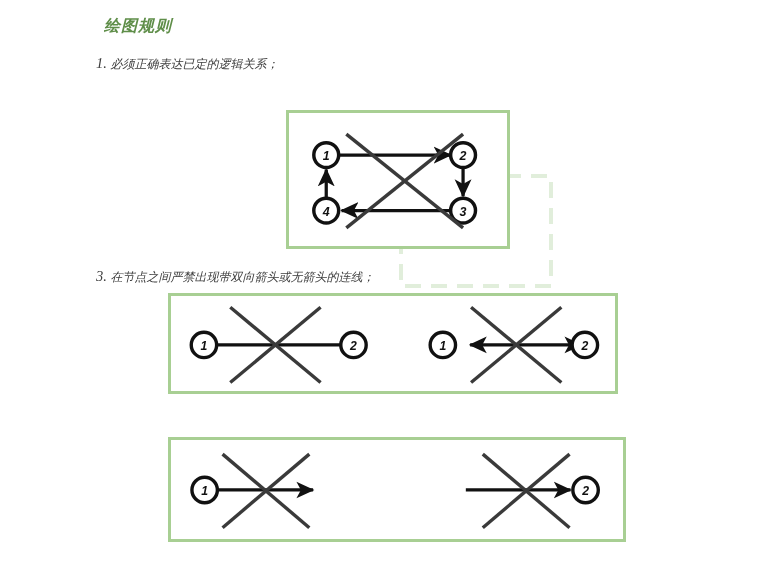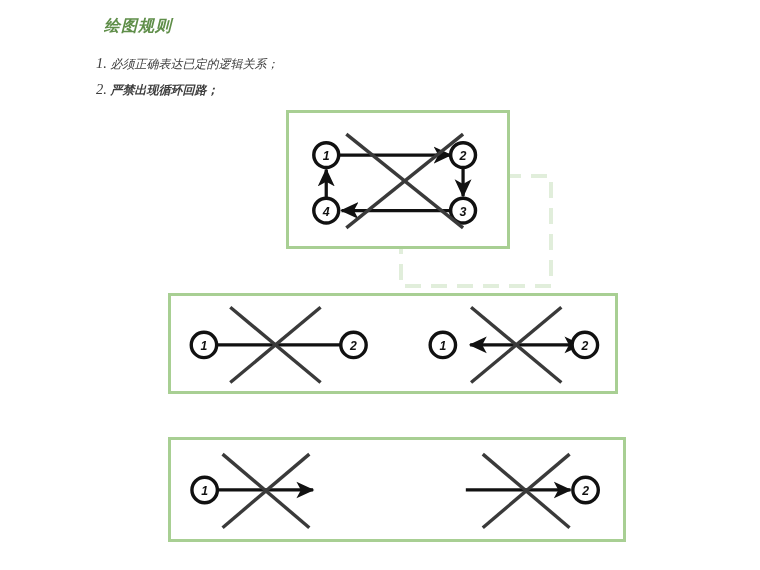--- a/index.html
+++ b/index.html
@@ -129,24 +129,20 @@
     </svg>
   </div>
 
   <div class="doc-title">绘图规则</div>
 
   <div class="rule-line" id="rule1">
     <span class="num">1.</span>
     <span class="txt">必须正确表达已定的逻辑关系；</span>
   </div>
 
-  <div class="rule-line bold" id="rule2">
-    <span class="num">2.</span>
-    <span class="txt">严禁出现循环回路；</span>
-  </div>
 
   <div class="diagram-box" id="box-cycle">
     <svg viewBox="0 0 224 139" xmlns="http://www.w3.org/2000/svg">
       <defs>
         <marker id="ah" markerWidth="6" markerHeight="6" refX="5.2" refY="3" orient="auto" markerUnits="strokeWidth">
           <path d="M0,0.4 L5.6,3 L0,5.6 L1.4,3 Z" fill="#111111"></path>
         </marker>
       </defs>
 
       <g>
@@ -179,20 +175,24 @@
         </g>
       </g>
 
       <g>
         <path class="strike" d="M58,22 L180,120"></path>
         <path class="strike" d="M180,22 L58,120"></path>
       </g>
     </svg>
   </div>
 
+  <div class="rule-line" id="rule3">
+    <span class="num">3.</span>
+    <span class="txt">在节点之间严禁出现带双向箭头或无箭头的连线；</span>
+  </div>
 
   <div class="diagram-box" id="box-arrowless">
     <svg viewBox="0 0 450 101" xmlns="http://www.w3.org/2000/svg">
       <defs>
         <marker id="ah2" markerWidth="6" markerHeight="6" refX="5.2" refY="3" orient="auto" markerUnits="strokeWidth">
           <path d="M0,0.4 L5.6,3 L0,5.6 L1.4,3 Z" fill="#111111"></path>
         </marker>
         <marker id="ah2s" markerWidth="6" markerHeight="6" refX="0.4" refY="3" orient="auto" markerUnits="strokeWidth">
           <path d="M5.6,0.4 L0,3 L5.6,5.6 L4.2,3 Z" fill="#111111"></path>
         </marker>

